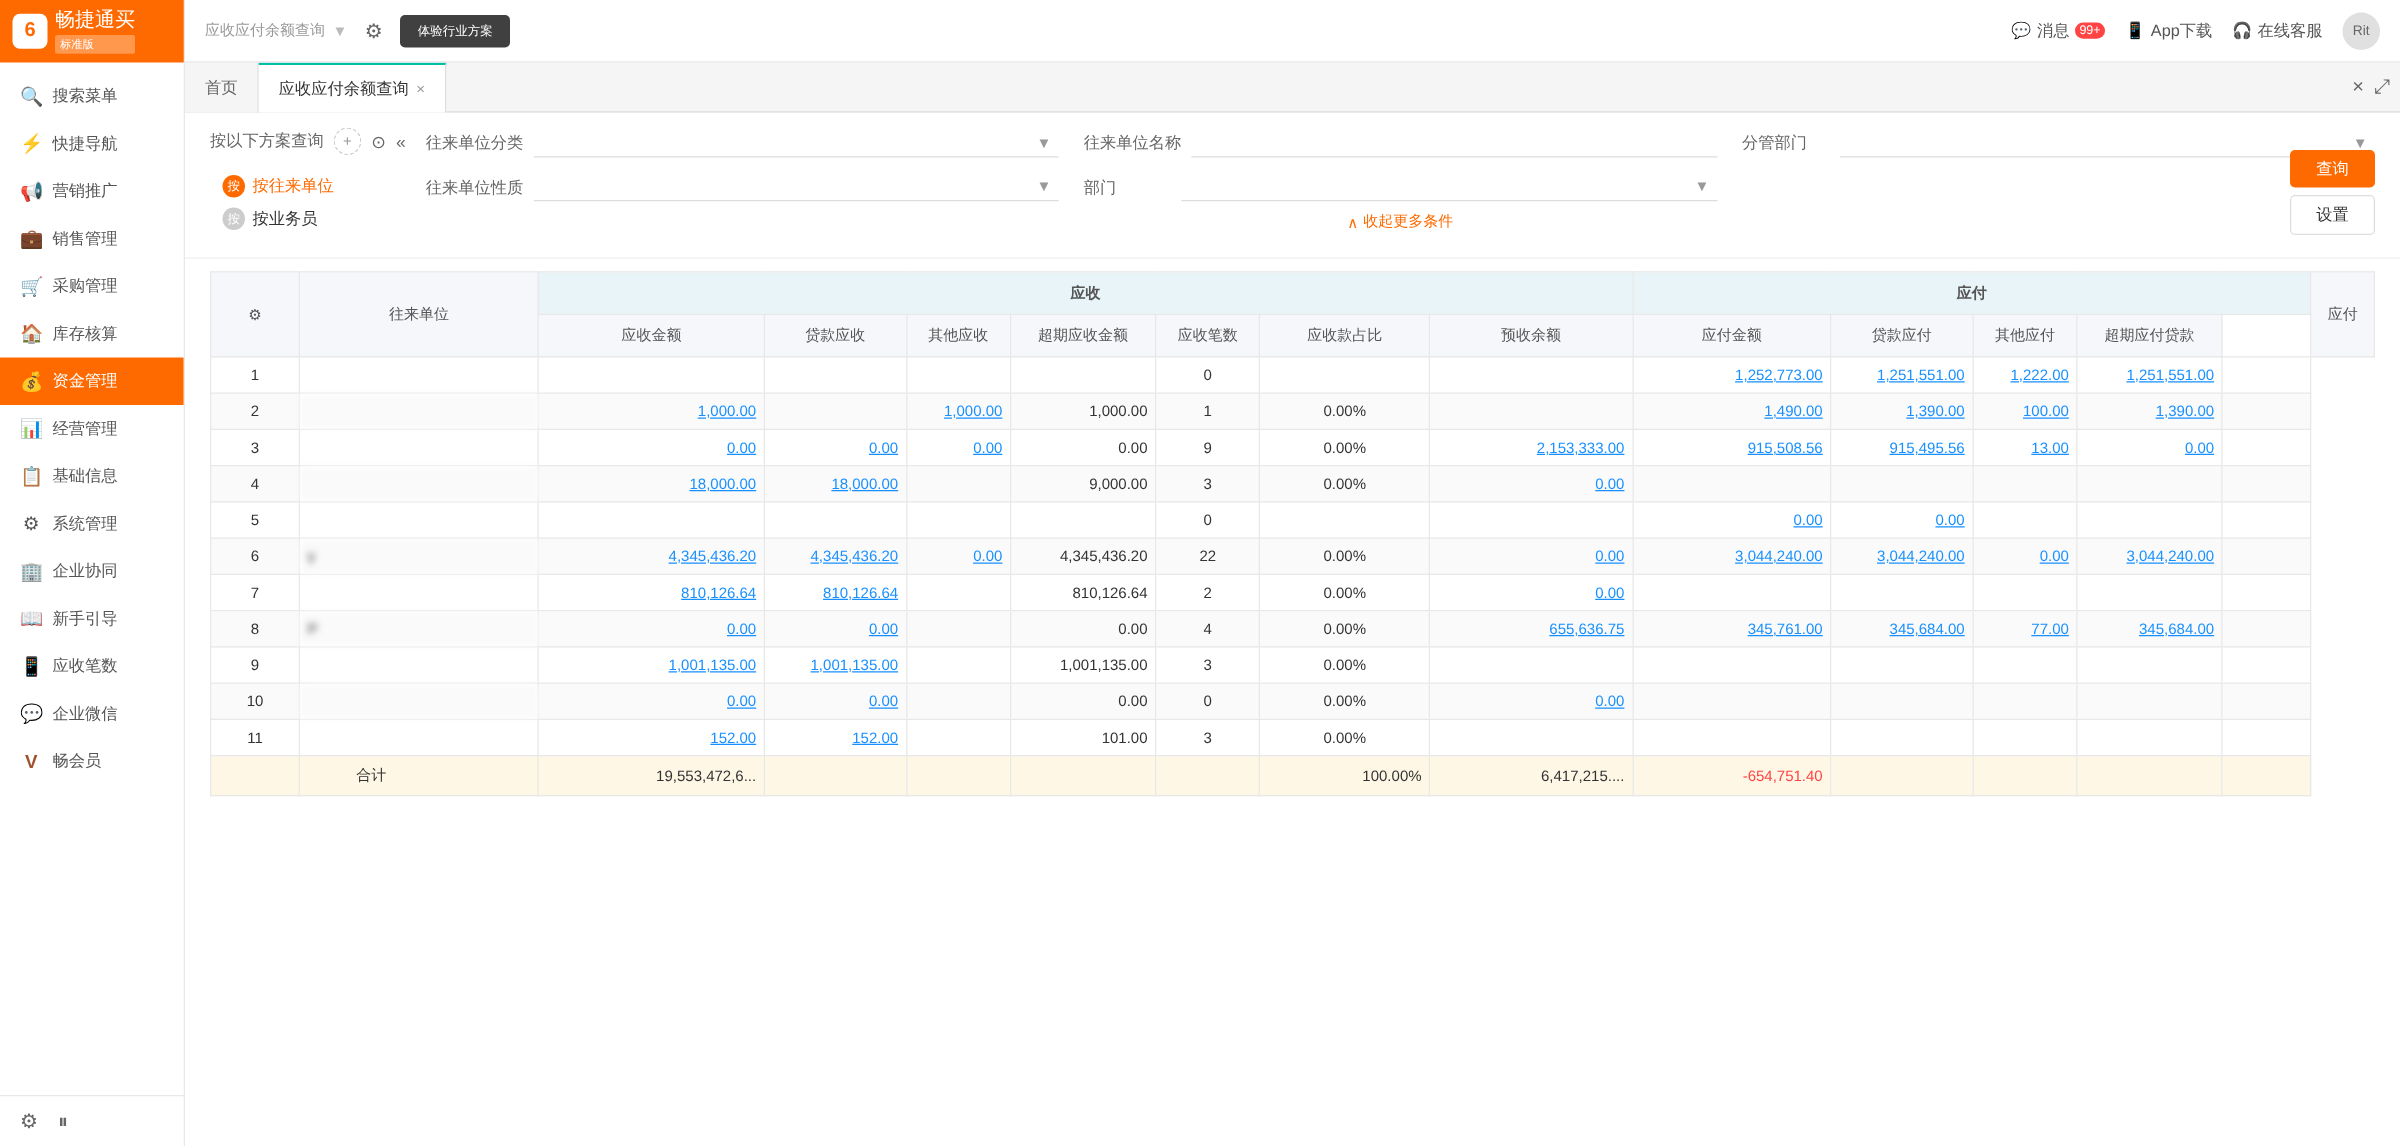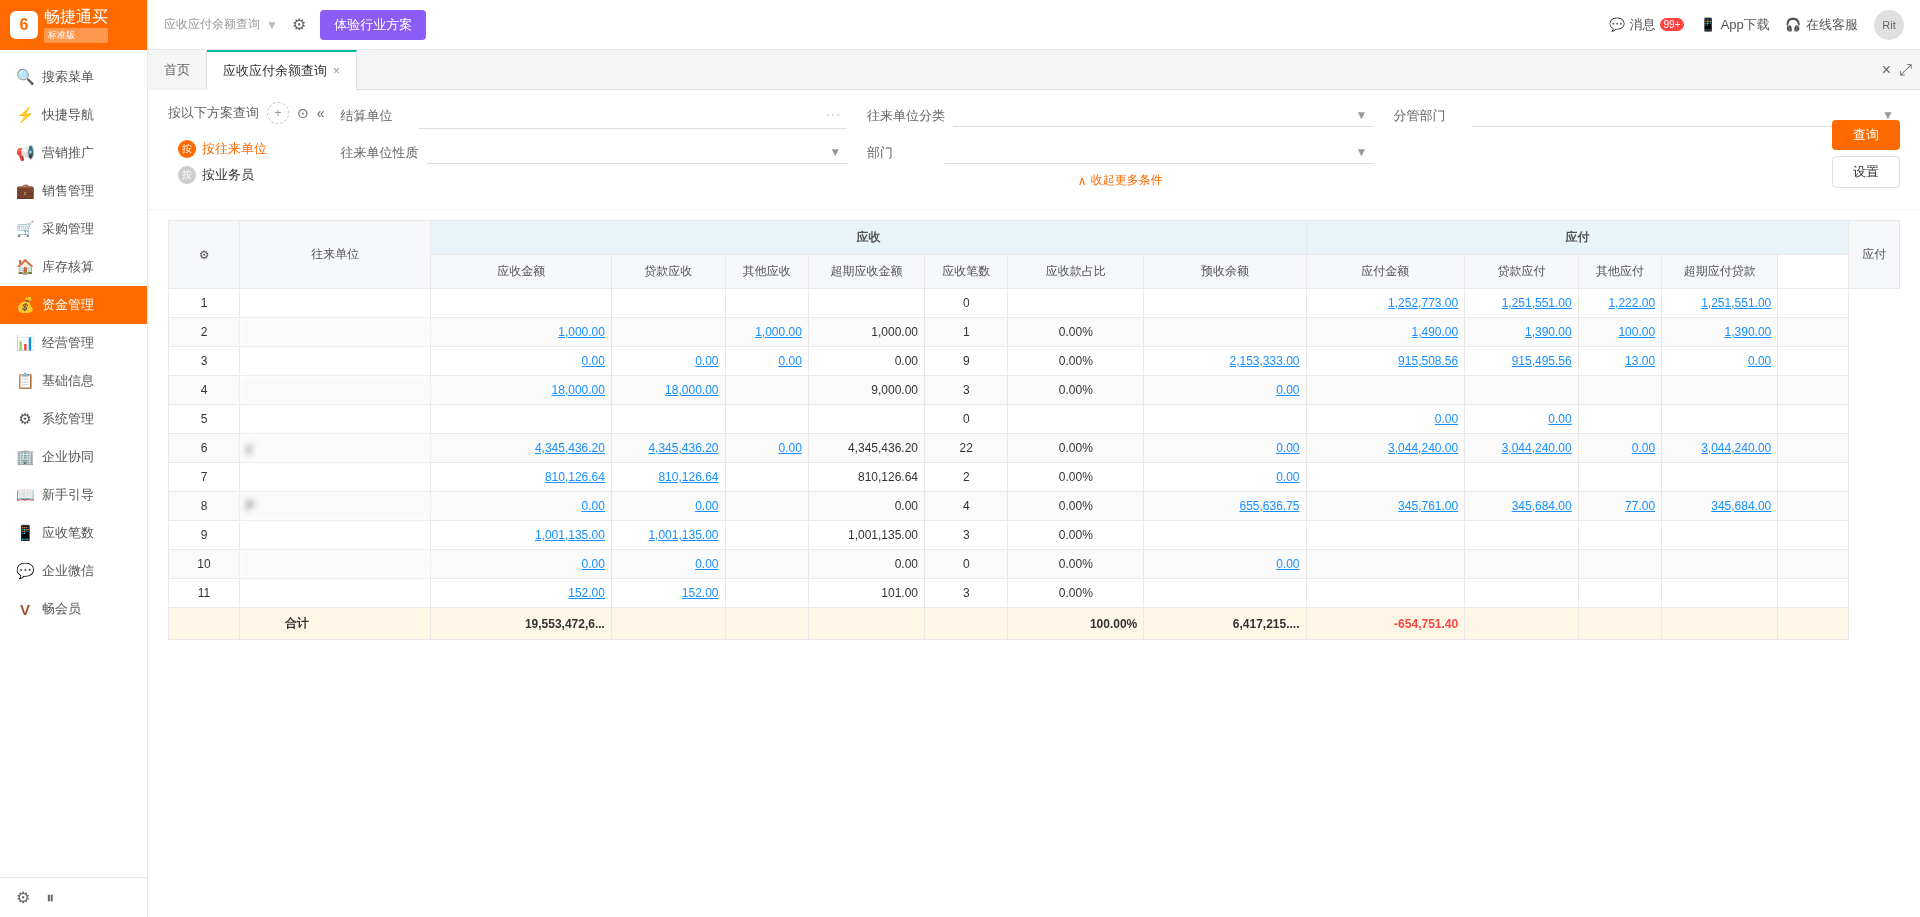--- a/index.html
+++ b/index.html
@@ -32,22 +32,22 @@
 
     
     .header {
       position: fixed; left: 148px; top: 0; right: 0; height: 50px;
       background: #fff; border-bottom: 1px solid #e8e8e8; display: flex; align-items: center;
       padding: 0 16px; gap: 10px; z-index: 99;
     }
     .header-breadcrumb { color: #999; font-size: 12px; }
     .header-settings-icon { color: #666; font-size: 16px; cursor: pointer; padding: 4px; }
     .header-btn-orange {
-      background: #8b5cf6; color: #fff; border: none; padding: 6px 14px;
-      border-radius: 4px; cursor: pointer; font-size: 13px;
+      background: #404040; color: #fff; border: none; padding: 6px 14px;
+      border-radius: 4px; cursor: pointer; font-size: 10px;
     }
     .header-right { margin-left: auto; display: flex; align-items: center; gap: 16px; }
     .header-right-item { display: flex; align-items: center; gap: 4px; color: #555; font-size: 13px; cursor: pointer; }
     .badge { background: #ff4444; color: #fff; font-size: 10px; padding: 1px 4px; border-radius: 8px; }
     .user-avatar { width: 30px; height: 30px; background: #e0e0e0; border-radius: 50%; }
 
     
     .tabs-bar {
       position: fixed; left: 148px; top: 50px; right: 0; height: 40px;
       background: #f5f5f5; border-bottom: 1px solid #ddd; display: flex; align-items: center; z-index: 98;
@@ -128,21 +128,21 @@
     }
     .data-table th.group-header { background: #e8f4f8; font-weight: bold; }
     .data-table td {
       border: 1px solid #e8e8e8; padding: 7px 6px; text-align: right; color: #333; white-space: nowrap;
     }
     .data-table td.text-left { text-align: left; }
     .data-table td.text-center { text-align: center; }
     .data-table tr:nth-child(even) td { background: #fafafa; }
     .data-table .link-val { color: #1890ff; text-decoration: underline; cursor: pointer; }
     .data-table .negative { color: #ff4444; }
-    .table-footer td { background: #fff7e6 !important; font-weight: bold; padding-left: 45px; }
+    .table-footer td { background: #fff7e6 !important; font-weight: normal; padding-left: 45px; }
     .settings-icon-cell { background: #f5f7fa; border: 1px solid #e8e8e8; padding: 8px 6px; text-align: center; }
     .col-idx { color: #999; text-align: center; }
     .blurred { filter: blur(3px); user-select: none; }
   </style>
 </head>
 <body>
 
 <div class="sidebar">
   <div class="sidebar-logo">
     <div class="sidebar-logo-icon">
@@ -282,32 +282,29 @@
         <div class="query-option">
           <div class="query-option-icon gray">按</div>
           <span>按业务员</span>
         </div>
       </div>
 
       <div style="flex:1; position:relative;">
         <div class="search-fields">
 
           <div class="search-field">
-            <span class="search-field-label">结算单位</span>
-            <div class="search-field-select">
-              <span></span>
-              <span class="field-dots">···</span>
-            </div>
-          </div>
-          <div class="search-field">
             <span class="search-field-label">往来单位分类</span>
             <div class="search-field-select">
               <span></span>
               <span class="field-caret">▼</span>
             </div>
+          </div>
+          <div class="search-field">
+            <span class="search-field-label">往来单位名称</span>
+            <input class="search-field-input" type="text" style="">
           </div>
 
           <div class="search-field">
             <span class="search-field-label">分管部门</span>
             <div class="search-field-select">
               <span></span>
               <span class="field-caret">▼</span>
             </div>
           </div>
           <div class="search-field">

